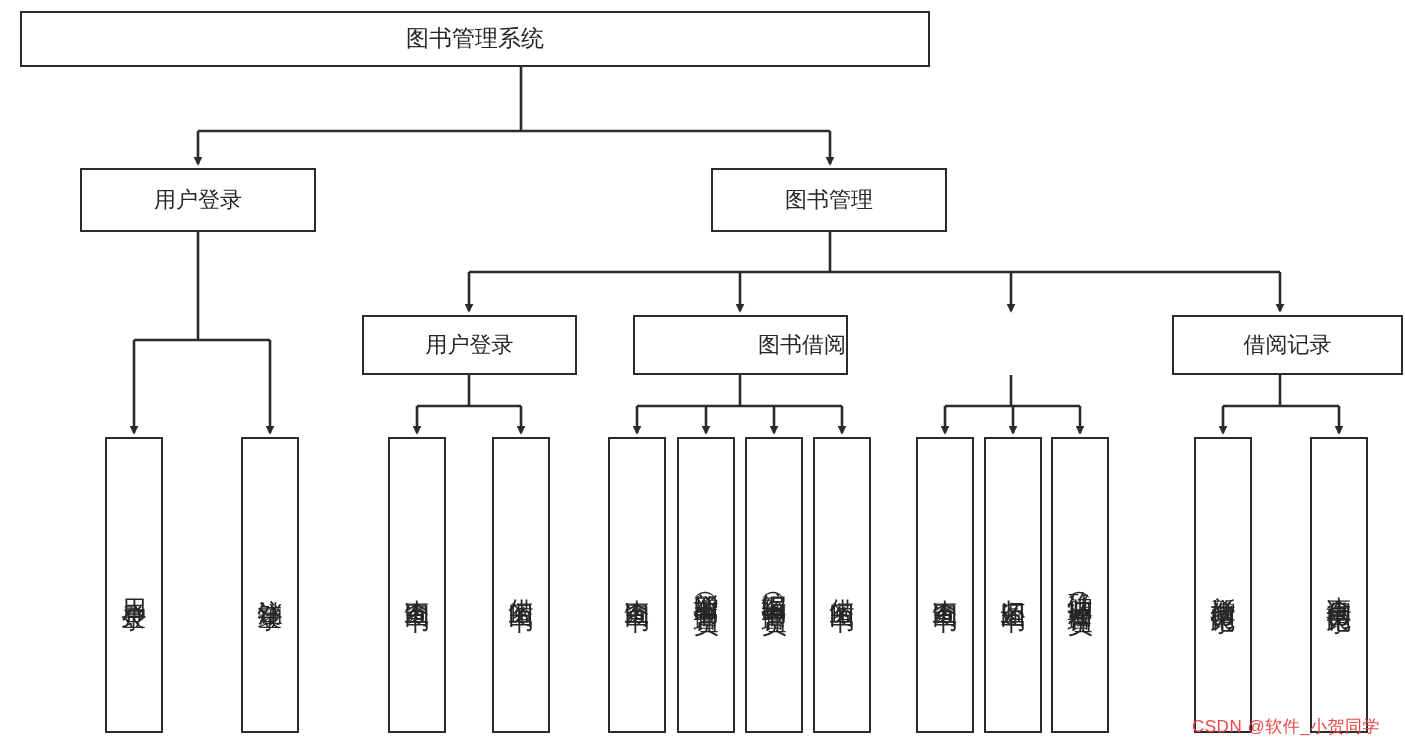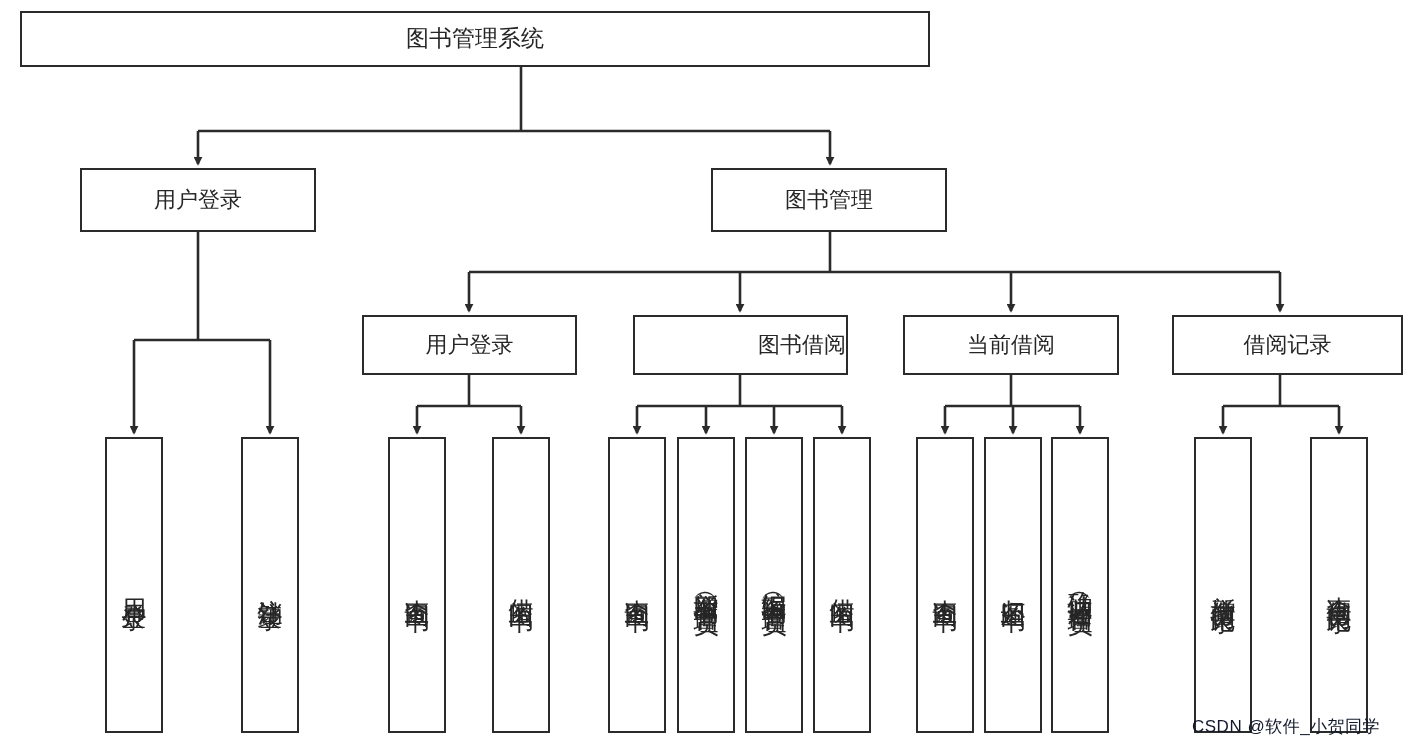--- a/index.html
+++ b/index.html
@@ -58,21 +58,21 @@
     writing-mode: vertical-rl;
     text-orientation: upright;
     letter-spacing: 3px;
     font-size: 25px;
     line-height: 1.0;
     white-space: nowrap;
     max-height: 100%;
   }
   .watermark {
     position: absolute;
-    color: #0f172a;
+    color: #ef4444;
     font-size: 17px;
     letter-spacing: 0.5px;
     white-space: nowrap;
     user-select: none;
   }
 </style>
 </head>
 <body>
 
 <div id="canvas">
@@ -140,23 +140,20 @@
   <div class="node h-node" style="left:711px; top:168px; width:236px; height:64px;">
     <span class="label">图书管理</span>
   </div>
 
   <div class="node h-node" style="left:362px; top:315px; width:215px; height:60px;">
     <span class="label">用户登录</span>
   </div>
   <div class="node h-node" style="left:633px; top:315px; width:215px; height:60px;justify-content:flex-end;">
     <span class="label">图书借阅</span>
   </div>
-  <div class="node h-node" style="left:903px; top:315px; width:216px; height:60px;">
-    <span class="label">当前借阅</span>
-  </div>
   <div class="node h-node" style="left:1172px; top:315px; width:231px; height:60px;">
     <span class="label">借阅记录</span>
   </div>
 
   <div class="node leaf" style="left:105px; top:437px; width:58px; height:296px;">
     <span class="label">用户登录</span>
   </div>
   <div class="node leaf" style="left:241px; top:437px; width:58px; height:296px;">
     <span class="label">注销登录</span>
   </div>

